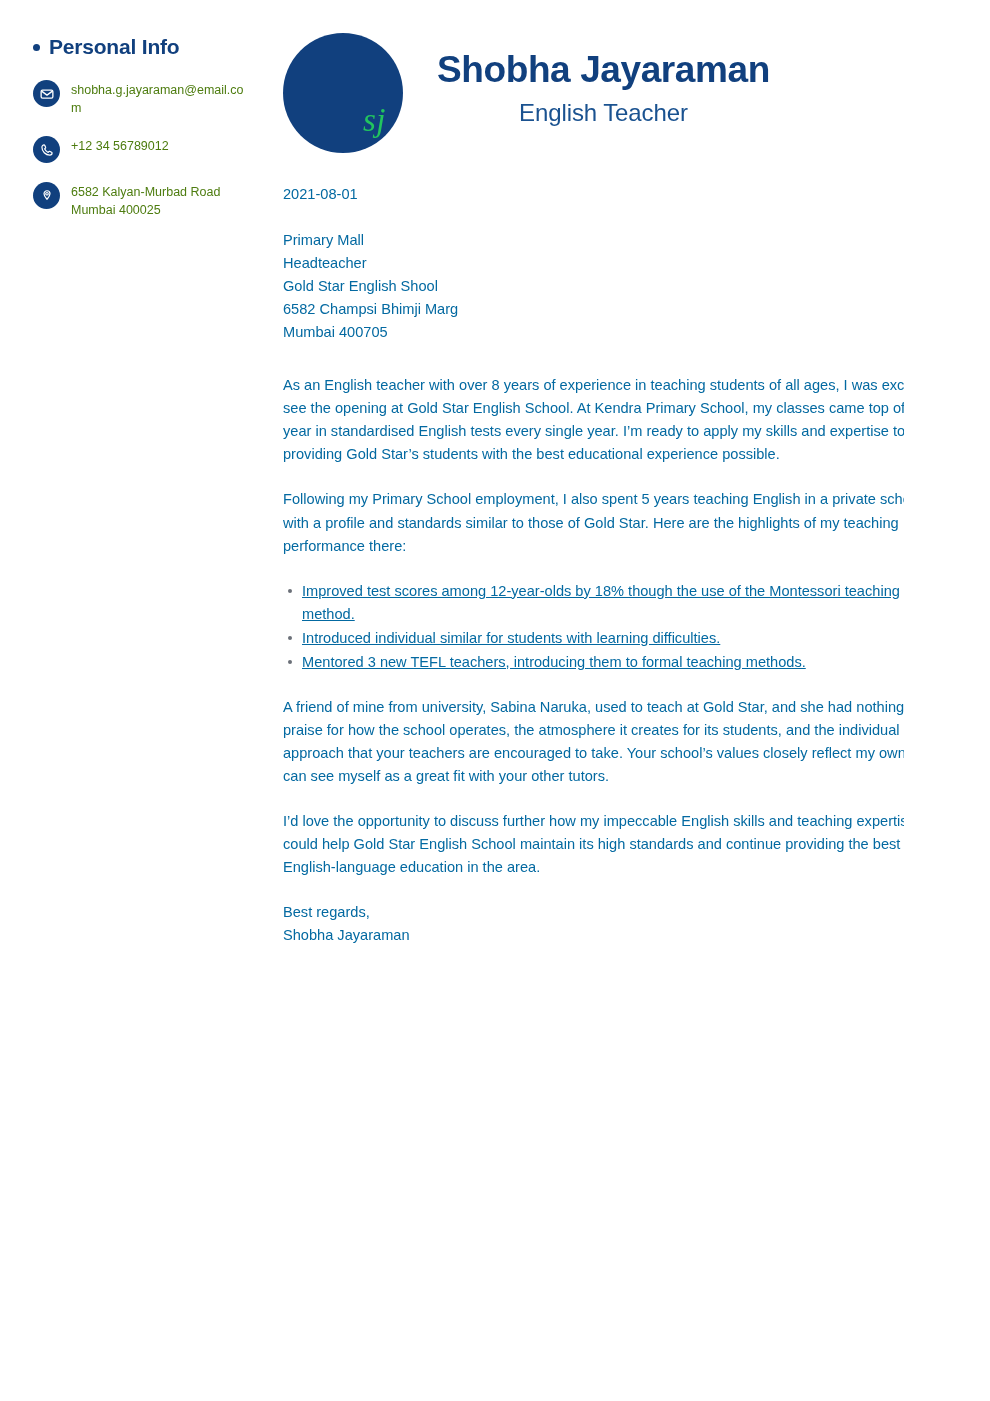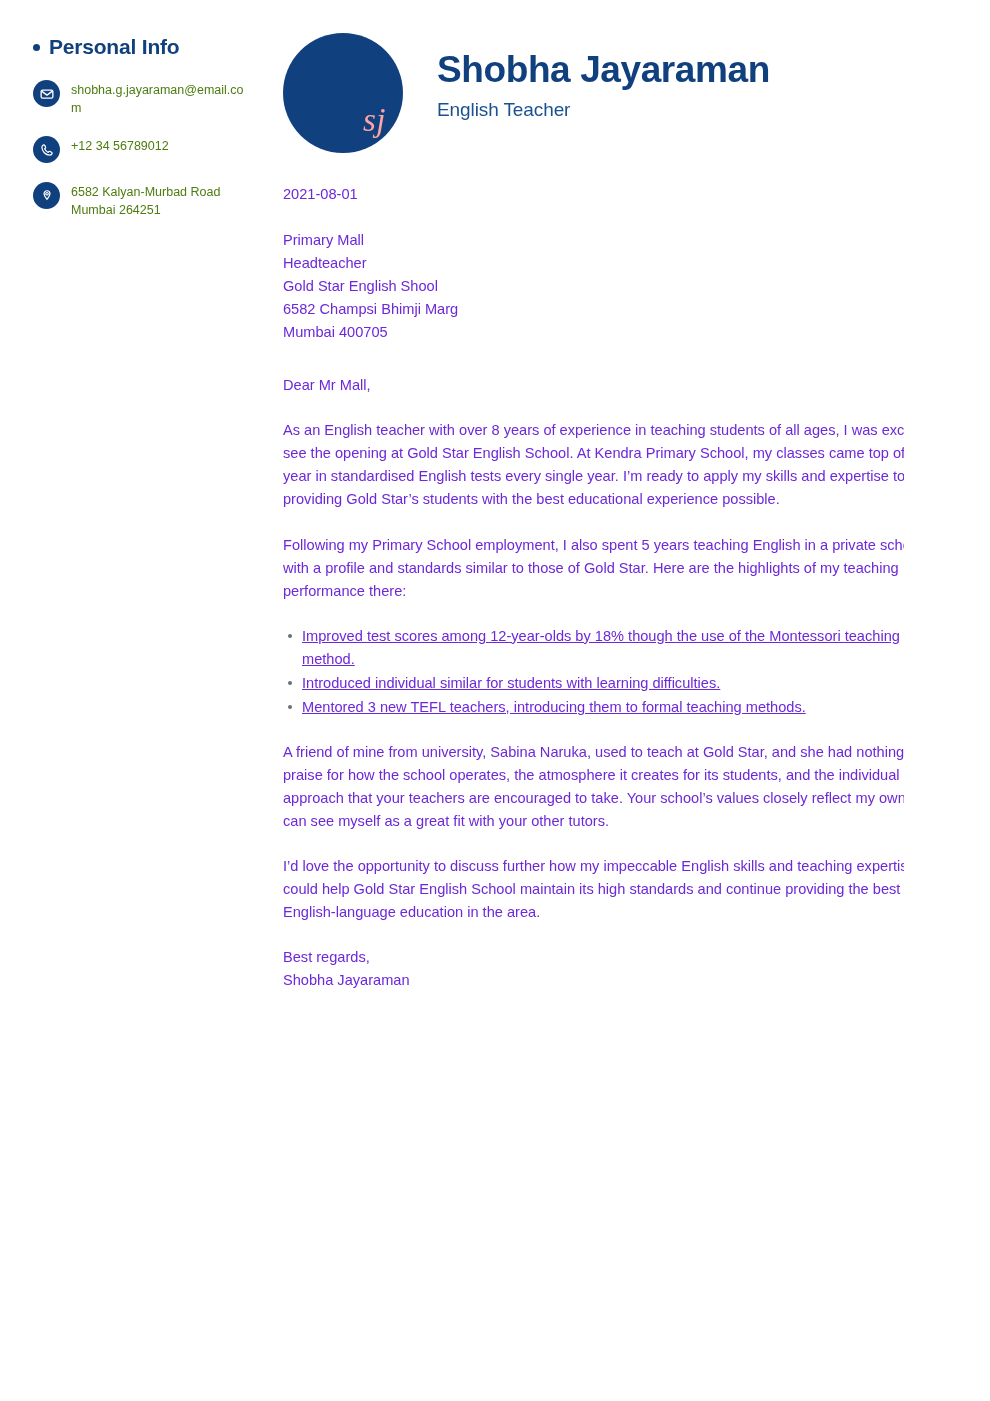--- a/index.html
+++ b/index.html
@@ -116,49 +116,50 @@
     background: #11407e;
     position: relative;
   }
   .avatar-initials {
     position: absolute;
     right: 17px;
     bottom: 16px;
     font-family: "Liberation Serif", serif;
     font-style: italic;
     font-size: 33px;
-    color: #fca5a5;
+    color: #22c55e;
     line-height: 1;
     letter-spacing: 0.5px;
   }
 
   .identity {
     padding-left: 34px;
     padding-top: 18px;
   }
   .full-name {
     font-size: 37px;
     font-weight: bold;
     color: #11407e;
     line-height: 1.05;
     letter-spacing: -0.4px;
     white-space: nowrap;
   }
   .job-title {
-    font-size: 19px;
+    font-size: 24px;
     color: #1a5290;
     line-height: 1.2;
     margin-top: 9px;
     letter-spacing: -0.1px;
+    text-align: center;
   }
 
   .letter {
     padding-top: 30px;
     width: 668px;
-    color: #6d28d9;
+    color: #0369a1;
     font-size: 14.6px;
     line-height: 1.58;
   }
 
   .date {
     margin-bottom: 23px;
   }
 
   .recipient {
     margin-bottom: 30px;
@@ -235,21 +236,21 @@
       </div>
 
       <div class="contact-item">
         <span class="contact-icon">
           <svg width="14" height="14" viewBox="0 0 16 16" aria-hidden="true">
             <path d="M8 2.0 C6.1 2.0 4.6 3.5 4.6 5.4 c0 2.4 2.4 5.2 3.1 6.0 .2.2.4.2.6 0 .7-.8 3.1-3.6 3.1-6.0 C11.4 3.5 9.9 2.0 8 2.0 z" fill="none" stroke="#ffffff" stroke-width="1.4" stroke-linejoin="round"></path>
             <circle cx="8" cy="5.4" r="1.45" fill="none" stroke="#ffffff" stroke-width="1.3"></circle>
           </svg>
         </span>
         <span class="contact-text">
-          <span>6582 Kalyan-Murbad Road</span><span class="line2">Mumbai 264251</span>
+          <span>6582 Kalyan-Murbad Road</span><span class="line2">Mumbai 400025</span>
         </span>
       </div>
 
     </div>
   </aside>
 
   <main class="main">
 
     <div class="header">
       <div class="avatar">
@@ -266,21 +267,20 @@
       <div class="date">2021-08-01</div>
 
       <div class="recipient">
         <div>Primary Mall</div>
         <div>Headteacher</div>
         <div>Gold Star English Shool</div>
         <div>6582 Champsi Bhimji Marg</div>
         <div>Mumbai 400705</div>
       </div>
 
-      <div class="salutation">Dear Mr Mall,</div>
 
       <p>As an English teacher with over 8 years of experience in teaching students of all ages, I was excited to see the opening at Gold Star English School. At Kendra Primary School, my classes came top of the year in standardised English tests every single year. I’m ready to apply my skills and expertise towards providing Gold Star’s students with the best educational experience possible.</p>
       <p>Following my Primary School employment, I also spent 5 years teaching English in a private school with a profile and standards similar to those of Gold Star. Here are the highlights of my teaching performance there:</p>
 
       <ul class="bullets">
         <li>Improved test scores among 12-year-olds by 18% though the use of the Montessori teaching method.</li>
         <li>Introduced individual similar for students with learning difficulties.</li>
         <li>Mentored 3 new TEFL teachers, introducing them to formal teaching methods.</li>
       </ul>
 

